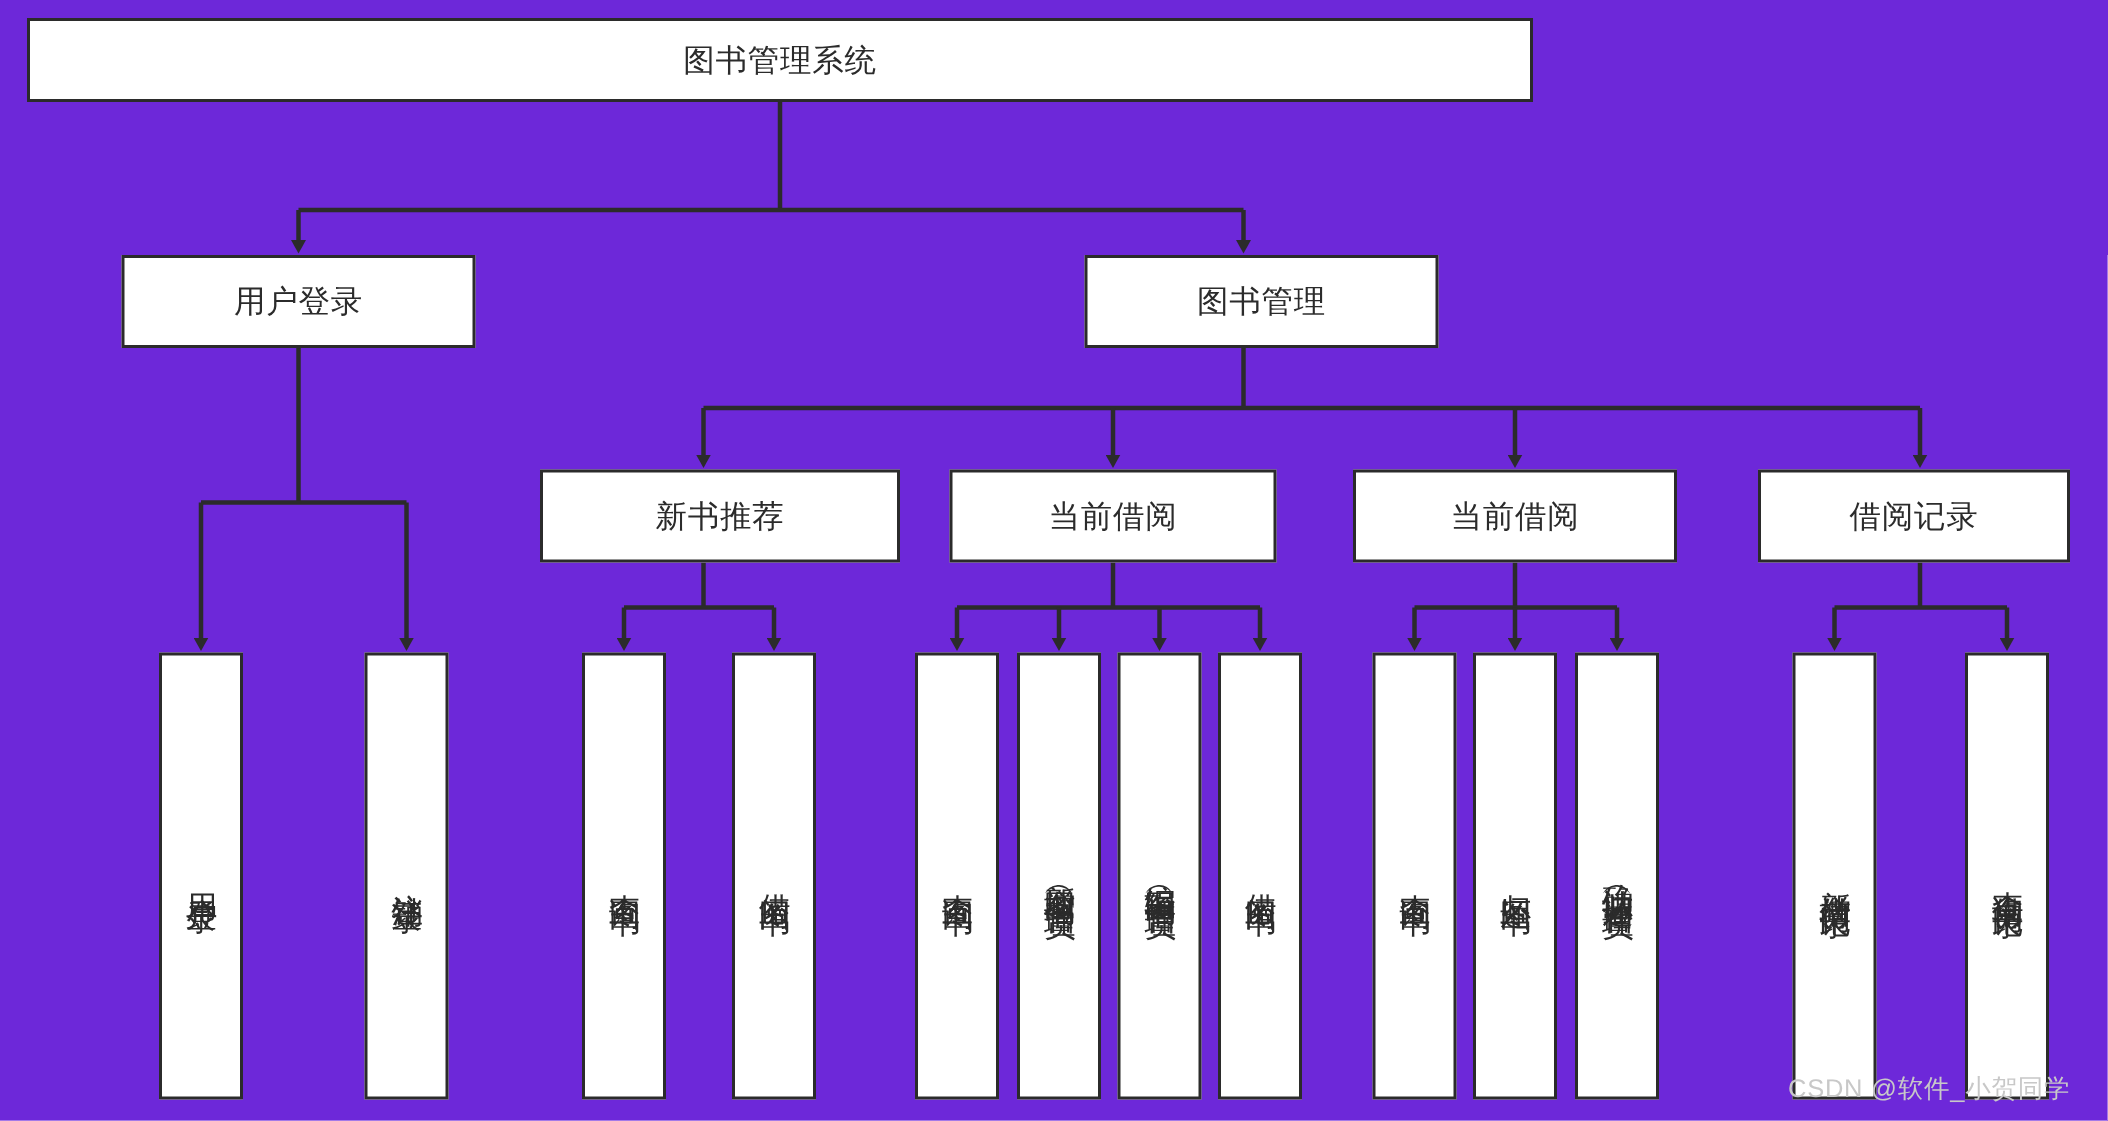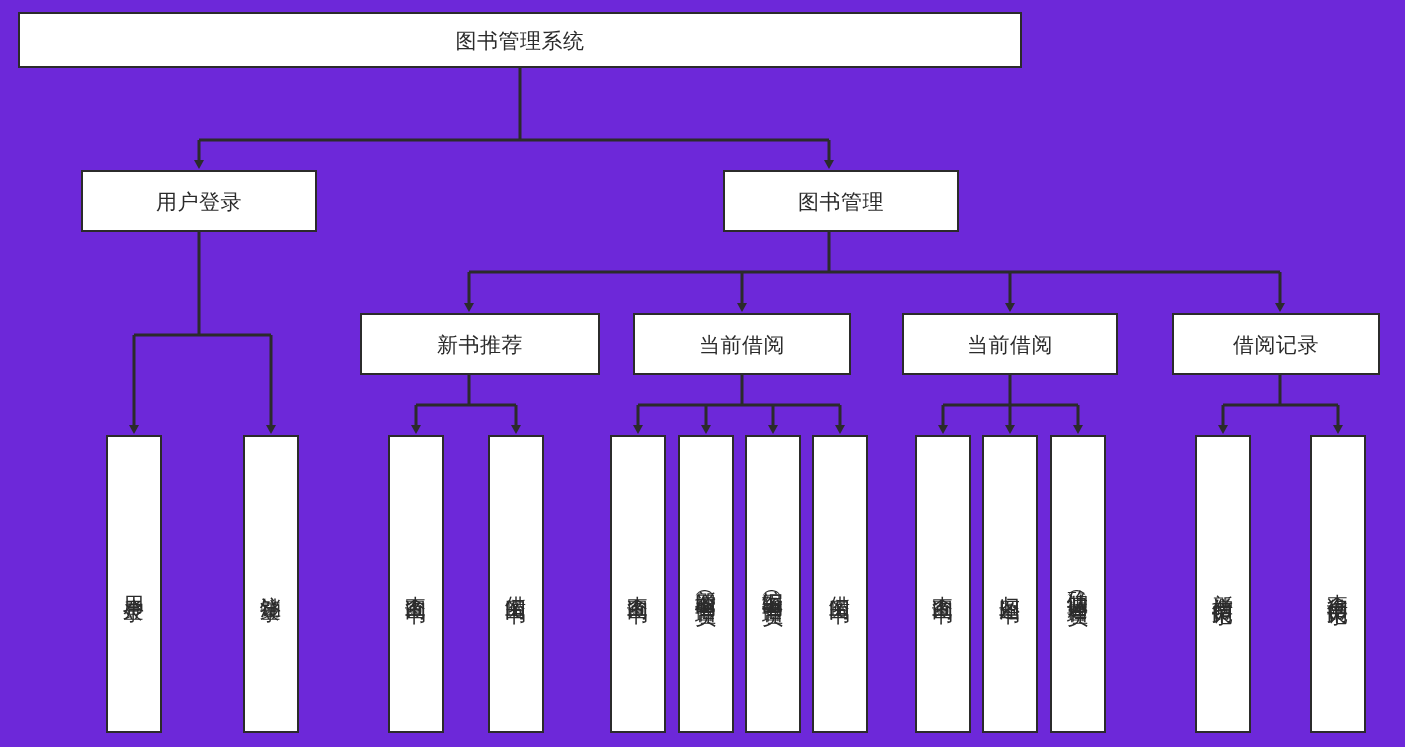--- a/index.html
+++ b/index.html
@@ -172,13 +172,14 @@
         <span class="node-label" style="color: rgb(43, 43, 43);">确认归还（管理员）</span>
       </div>
       <div class="node-box vertical" style="left: 1195px; top: 435px; width: 56px; height: 298px; border-color: rgb(43, 43, 43); background: rgb(255, 255, 255);">
         <span class="node-label" style="color: rgb(43, 43, 43);">新增借阅记录</span>
       </div>
       <div class="node-box vertical" style="left: 1310px; top: 435px; width: 56px; height: 298px; border-color: rgb(43, 43, 43); background: rgb(255, 255, 255);">
         <span class="node-label" style="color: rgb(43, 43, 43);">查询借阅记录</span>
       </div>
     </div>
 
+  <div class="watermark" style="left: 1192px; top: 714px; color: rgb(200, 200, 200);">CSDN @软件_小贺同学</div>
 </div>
 
 </body></html>

